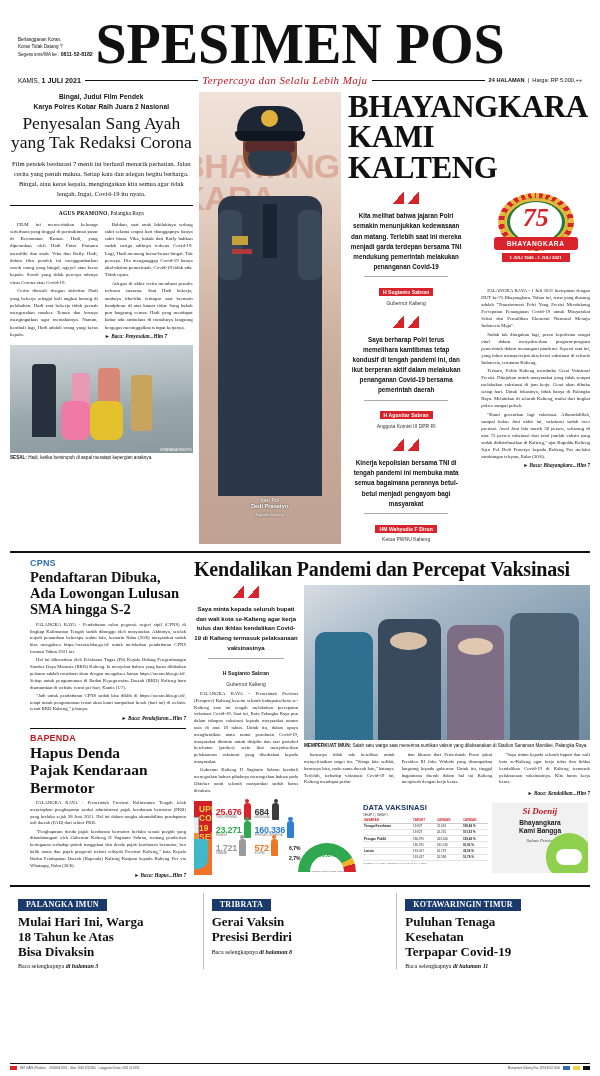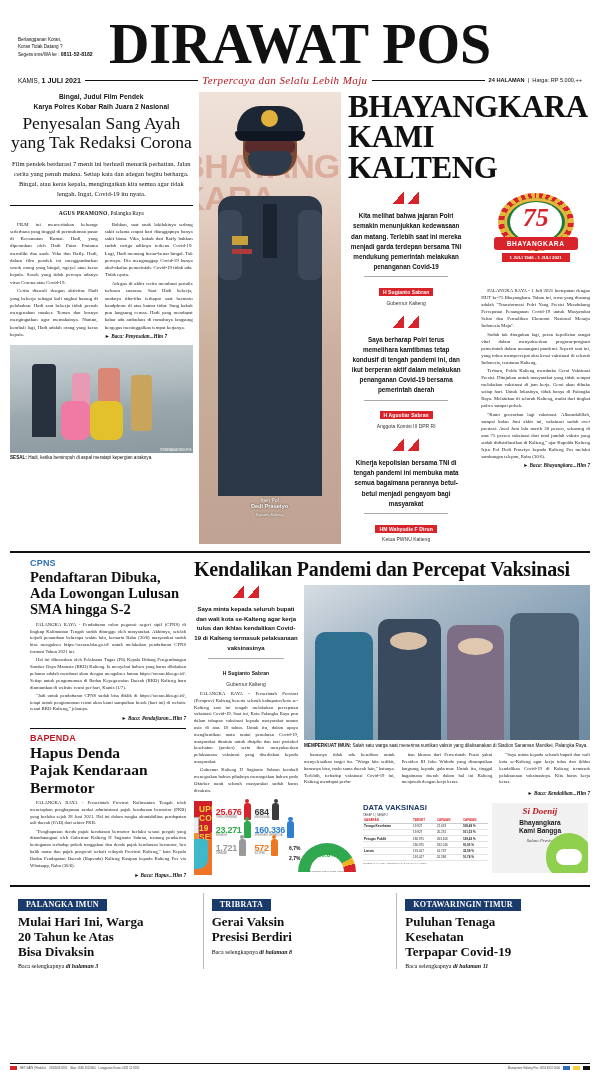--- a/index.html
+++ b/index.html
@@ -378,21 +378,21 @@
 <div class="page">
 
   <div class="masthead">
     <div class="sub-note">
       <span style="white-space:pre-line">Berlangganan Koran,
 Koran Tidak Datang ?
 Segera sms/WA ke :</span>
       <b>0811-52-8182</b>
     </div>
     <div class="logo-wrap">
-      <div class="logo">DIRAWAT POS</div>
+      <div class="logo">SPESIMEN POS</div>
     </div>
     <div class="tagline-row">
       <div class="date-line">
         <span>KAMIS,</span>
         <b>1 JULI 2021</b>
       </div>
       <div class="rule"></div>
       <div class="tagline">Terpercaya dan Selalu Lebih Maju</div>
       <div class="rule"></div>
       <div class="price">
@@ -735,21 +735,21 @@
           </div>
         </div>
       </div>
     </div>
   </div>
 
   <div class="teasers">
     <div class="teaser">
       <div class="tbadge">PALANGKA IMUN</div>
       <div class="thead" style="white-space:pre-line">Mulai Hari Ini, Warga
-20 Tahun ke Atas
+18 Tahun ke Atas
 Bisa Divaksin</div>
       <div class="tlink"><span>Baca selengkapnya </span><b>di halaman 3</b></div>
     </div>
     <div class="teaser">
       <div class="tbadge">TRIBRATA</div>
       <div class="thead" style="white-space:pre-line">Gerai Vaksin
 Presisi Berdiri</div>
       <div class="tlink"><span>Baca selengkapnya </span><b>di halaman 8</b></div>
     </div>
     <div class="teaser">

